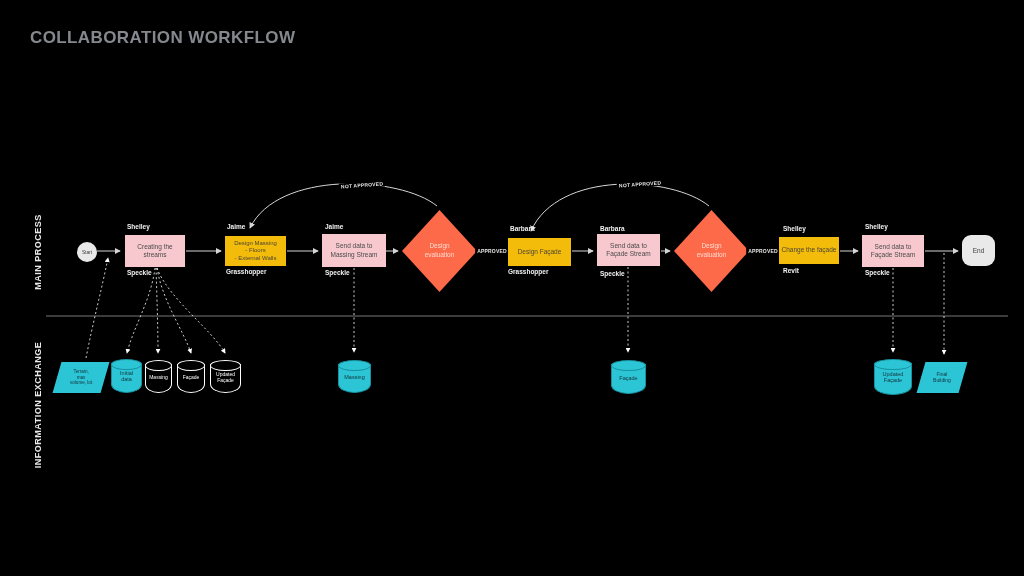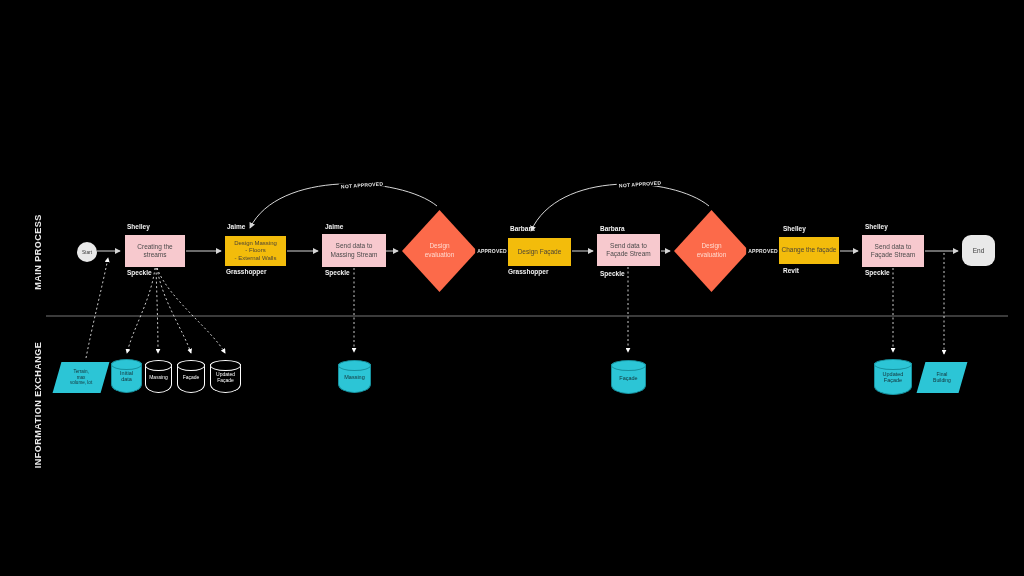--- a/index.html
+++ b/index.html
@@ -44,20 +44,21 @@
   .para>span{transform:skewX(16deg);color:#14343a;text-align:center;
         white-space:pre-line;line-height:1.25;}
   .para.terrain>span{font-size:4.6px;}
   .para.final>span{font-size:5px;}
 </style>
 </head>
 <body>
 
 <div class="canvas">
 
+  <div class="title">COLLABORATION WORKFLOW</div>
 
   <div class="vlabel" style="left:38px;top:252px">
     <span>MAIN PROCESS</span>
   </div>
   <div class="vlabel" style="left:38px;top:405px">
     <span>INFORMATION EXCHANGE</span>
   </div>
 
   <svg class="wires" width="1024" height="576">
     <defs>

